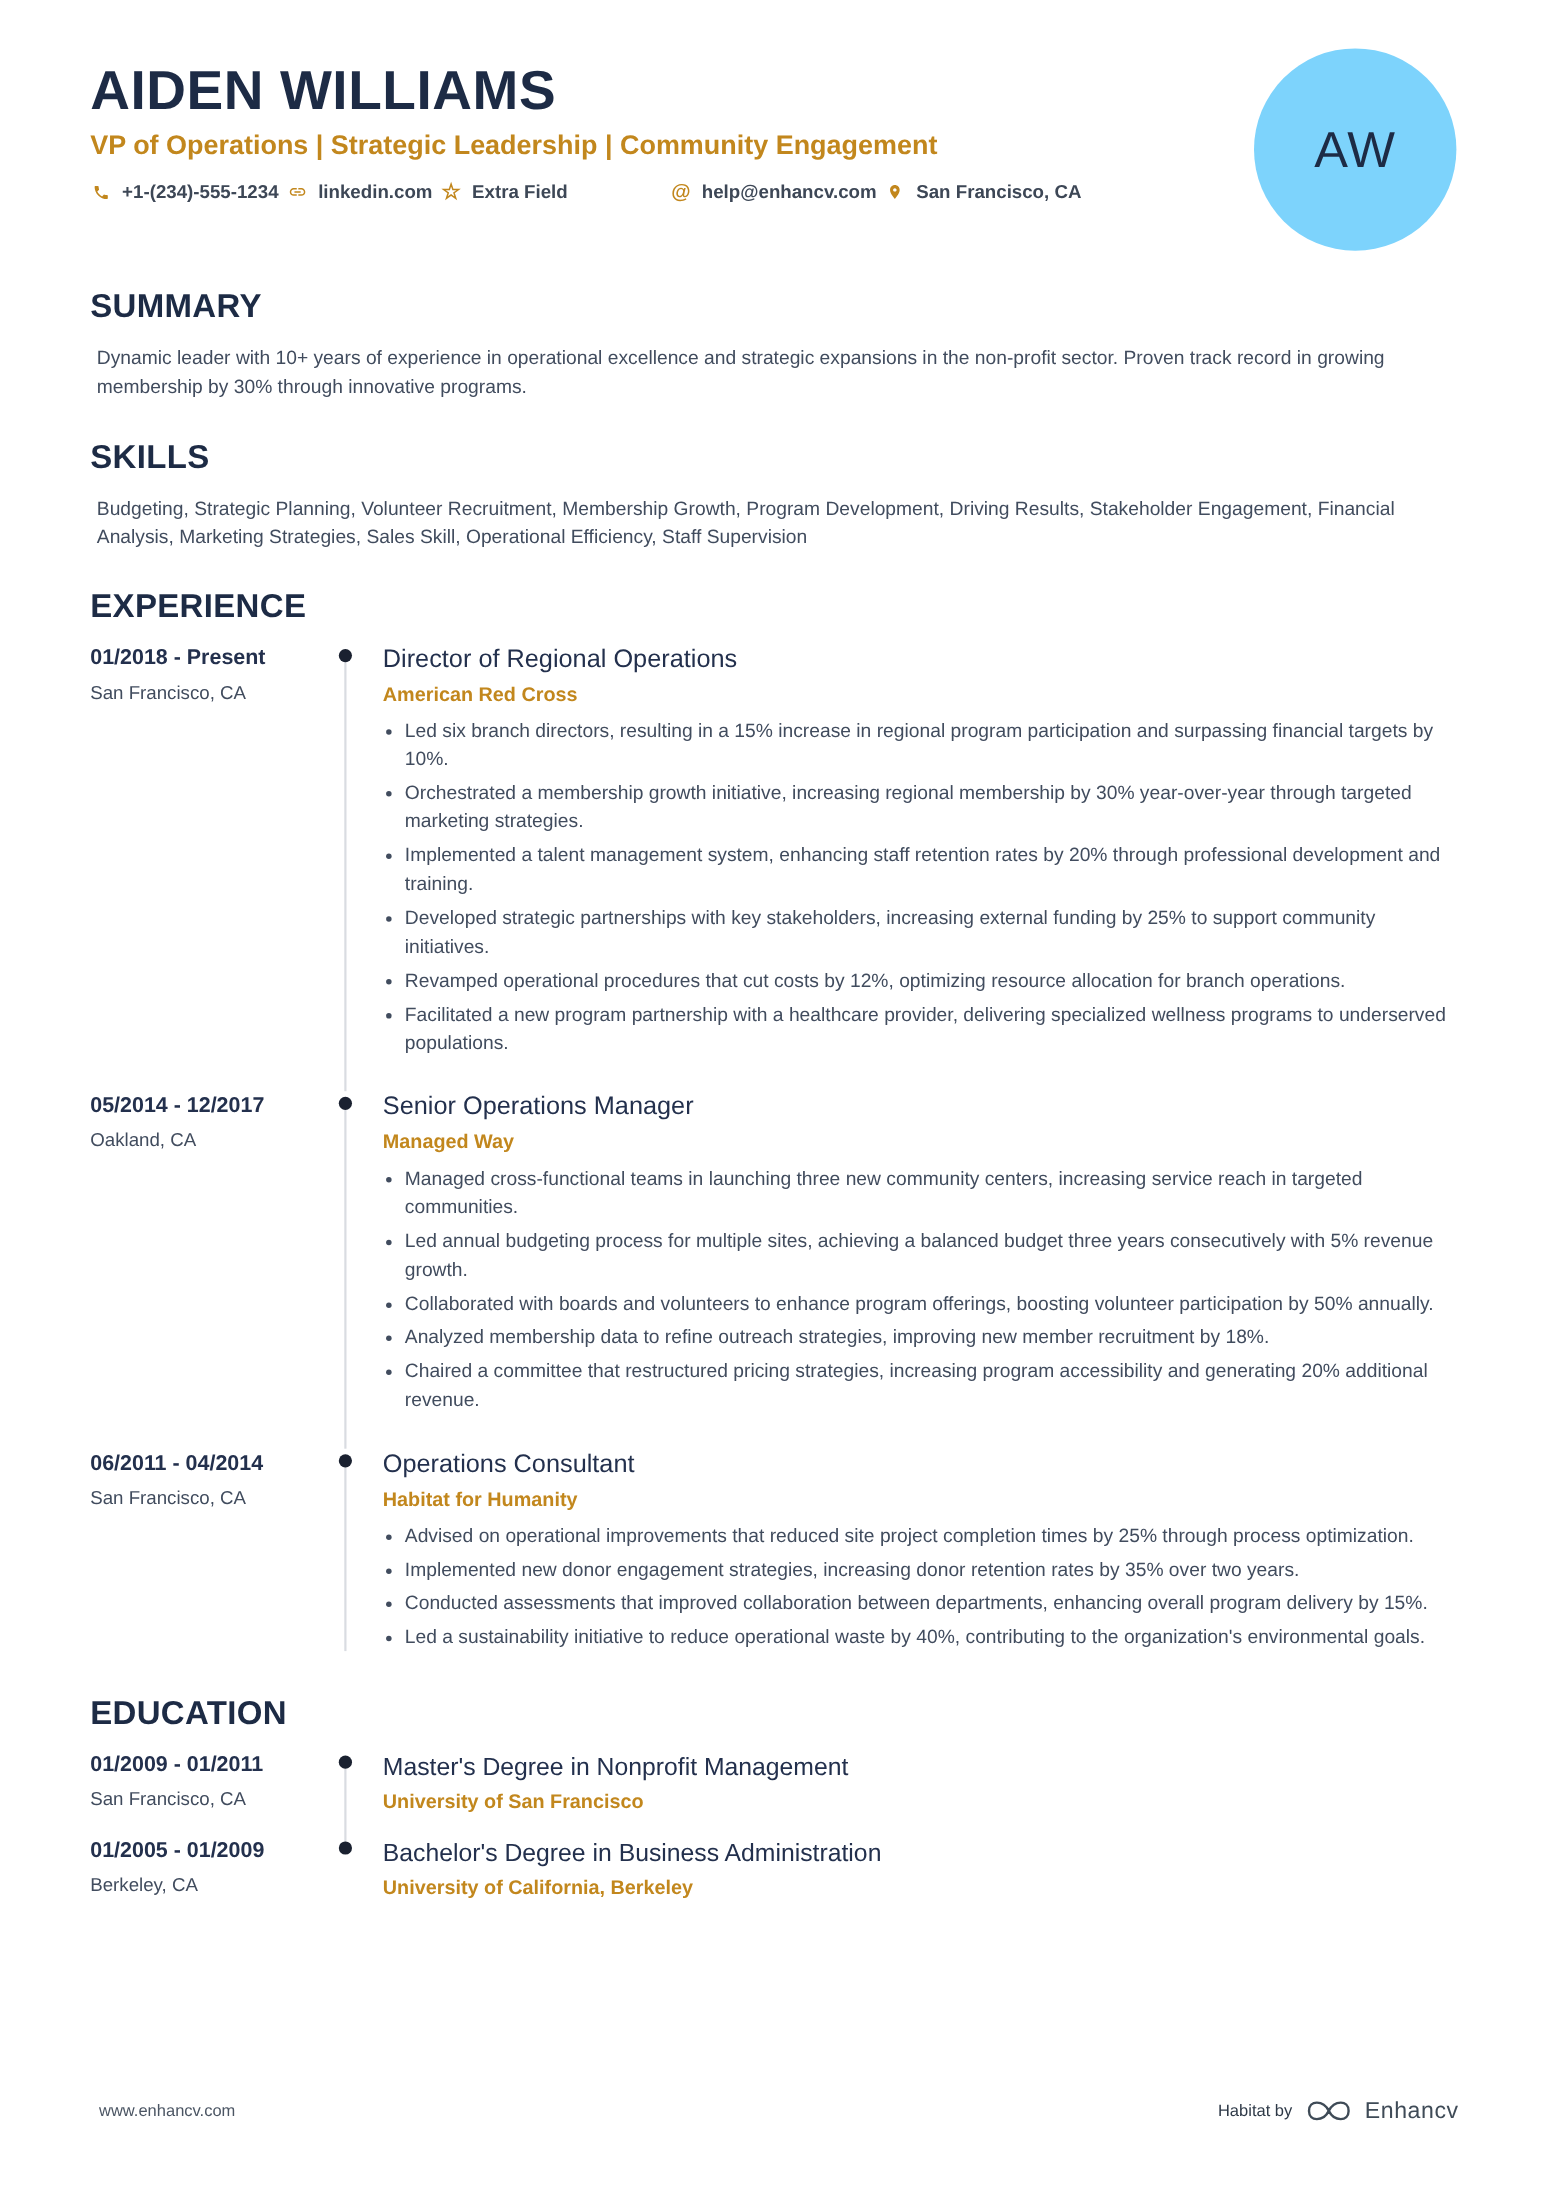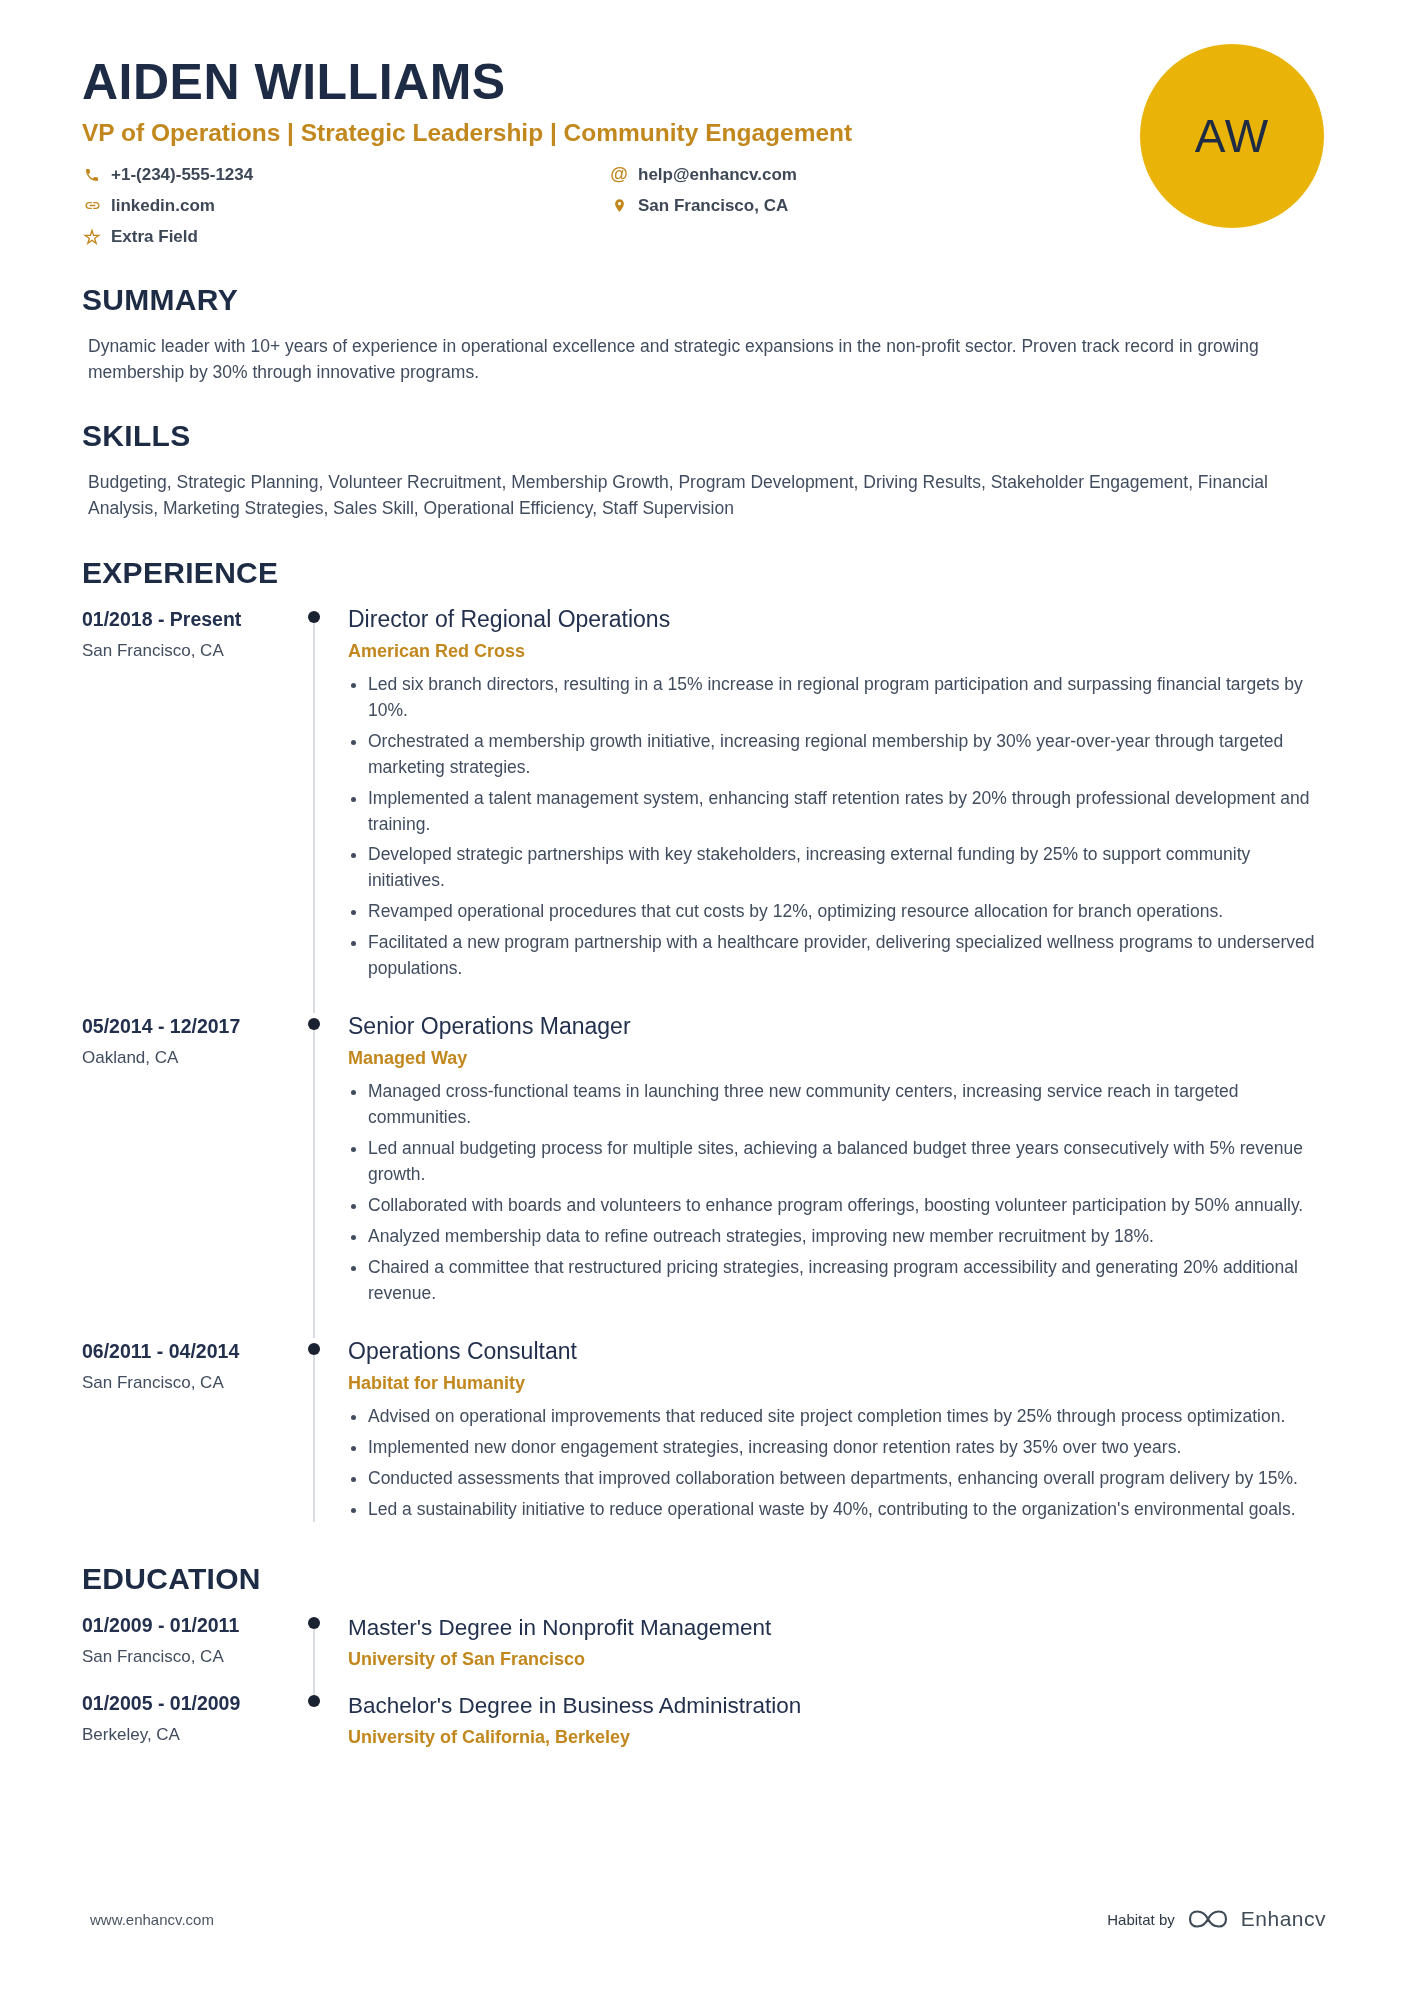--- a/index.html
+++ b/index.html
@@ -16,30 +16,30 @@
   .content { padding: 30px 82px 0 82px; }
 
   
   .header { display: flex; justify-content: space-between; align-items: flex-start; }
   .name {
     margin: 26px 0 10px; font-size: 50px; font-weight: 700;
     color: #1d2b45; letter-spacing: 0.5px; line-height: 1.05;
   }
   .headline { font-size: 24.5px; font-weight: 700; color: #c2871d; margin: 0 0 16px; }
   .contact { display: flex; margin-top: 6px; }
-  .contact-col { display: flex; flex-direction: column; gap: 7px; }
+  .contact-col { display: flex; flex-direction: row; gap: 7px; }
   .contact-col.first { width: 527px; }
   .contact-item { display: flex; align-items: center; gap: 9px; font-size: 17px; font-weight: 700; color: #3d4756; height: 24px; }
   .cicon { width: 20px; display: flex; justify-content: center; align-items: center; color: #c2871d; flex-shrink: 0; }
   .cicon svg { display: block; }
   .at-glyph { font-size: 18px; font-weight: 700; color: #c2871d; }
   .star-glyph { font-size: 20px; color: #c2871d; line-height: 1; }
   .avatar {
     width: 184px; height: 184px; border-radius: 50%;
-    background: #eab308; margin-top: 14px; margin-right: 4px;
+    background: #7dd3fc; margin-top: 14px; margin-right: 4px;
     display: flex; align-items: center; justify-content: center;
     font-size: 46px; font-weight: 500; color: #1d2b45; letter-spacing: 1px;
     flex-shrink: 0;
   }
 
   
   .section { margin-top: 34px; }
   .section-heading {
     margin: 0 0 16px; font-size: 30px; font-weight: 700;
     color: #1d2b45; letter-spacing: 0.3px;

